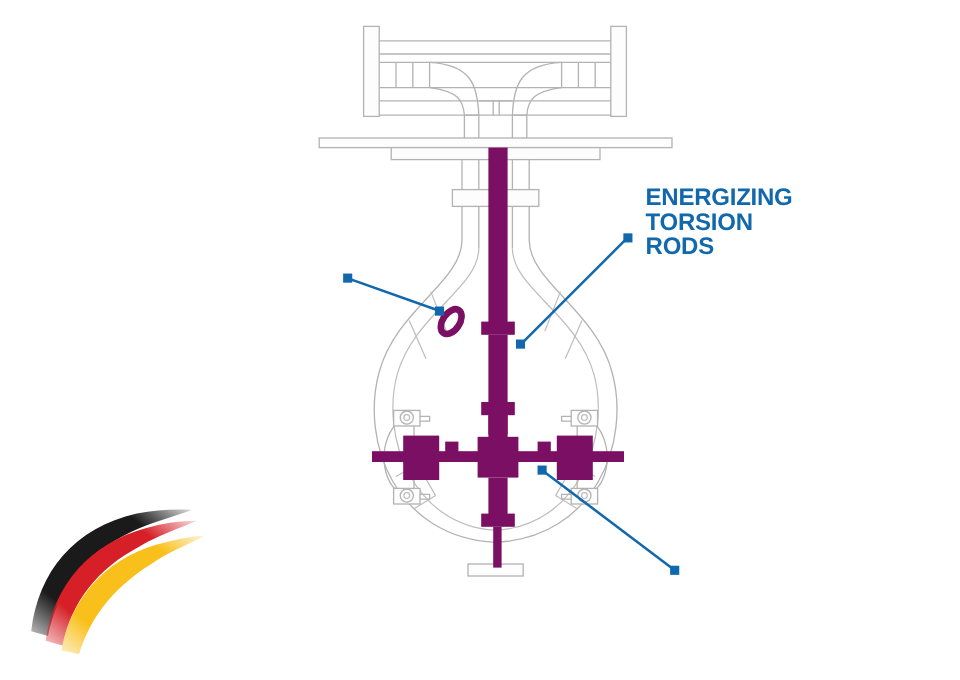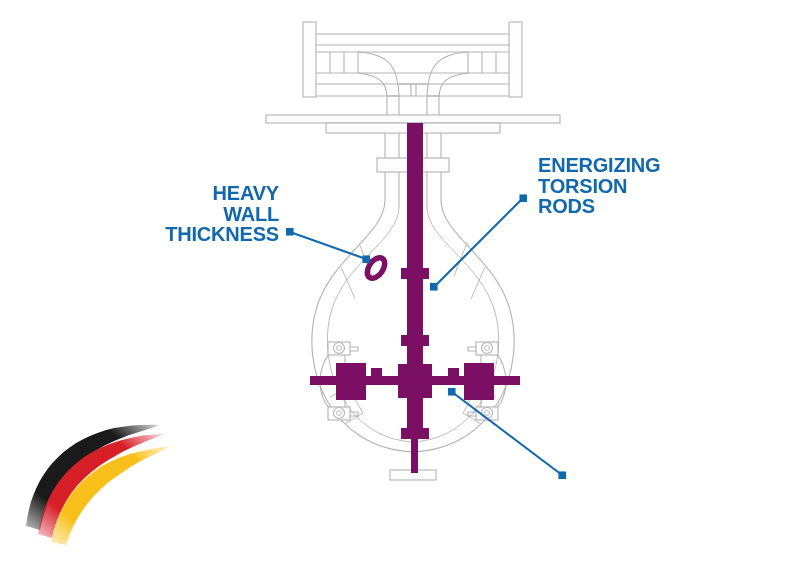--- a/index.html
+++ b/index.html
@@ -207,23 +207,20 @@
       <line x1="523" y1="198" x2="434" y2="287"></line>
       <rect x="520.5" y="195.5" width="5.5" height="5.5"></rect>
       <rect x="431" y="284" width="5.5" height="5.5"></rect>
 
       <line x1="562" y1="475" x2="452" y2="392"></line>
       <rect x="559.5" y="472.5" width="5.5" height="5.5"></rect>
       <rect x="449" y="389" width="5.5" height="5.5"></rect>
     </g>
   </svg>
 
-  <div class="callout" id="callout-heavy-wall">HEAVY
-WALL
-THICKNESS</div>
 
   <div class="callout" id="callout-torsion">ENERGIZING
 TORSION
 RODS</div>
 
 
   <div id="badge">
     <svg viewBox="0 0 265 135" width="265" height="135">
       <defs>
         <linearGradient id="gBlack" x1="0" y1="1" x2="1" y2="0">

